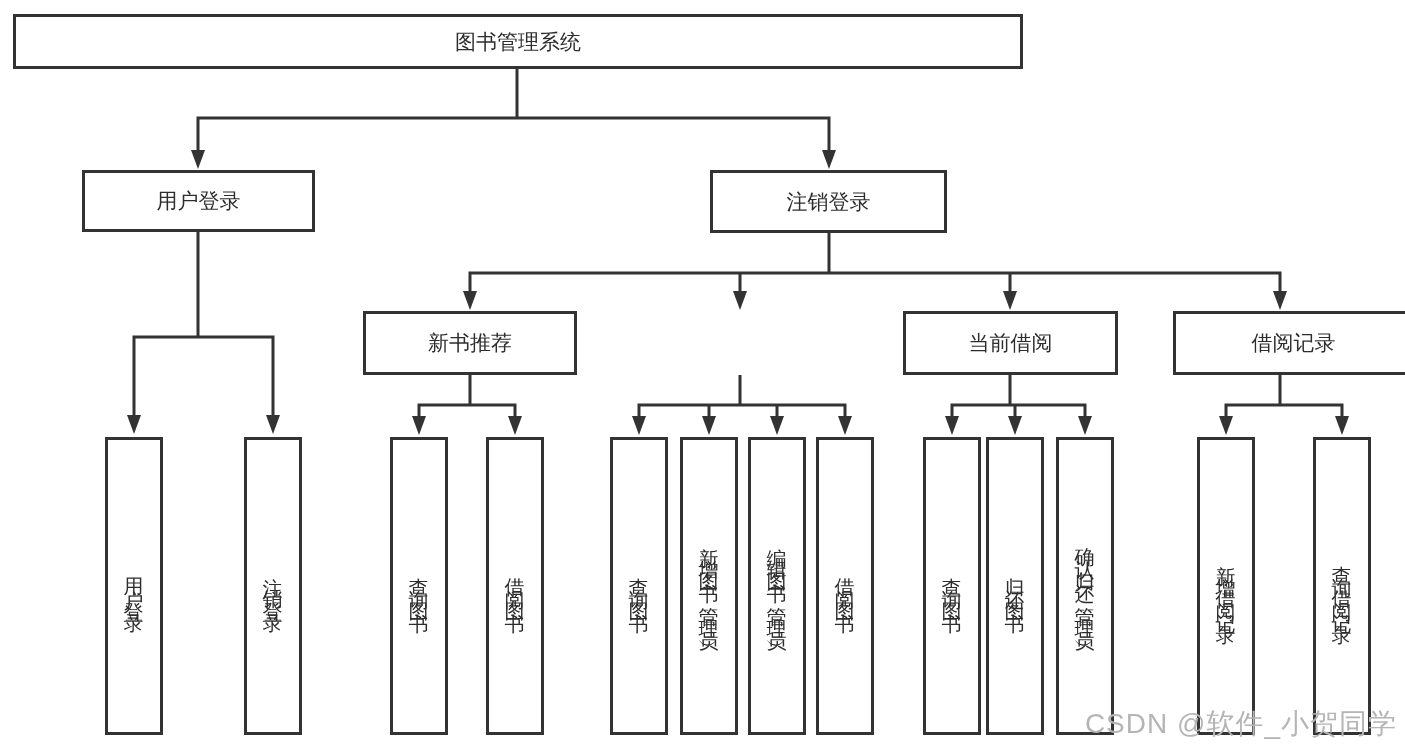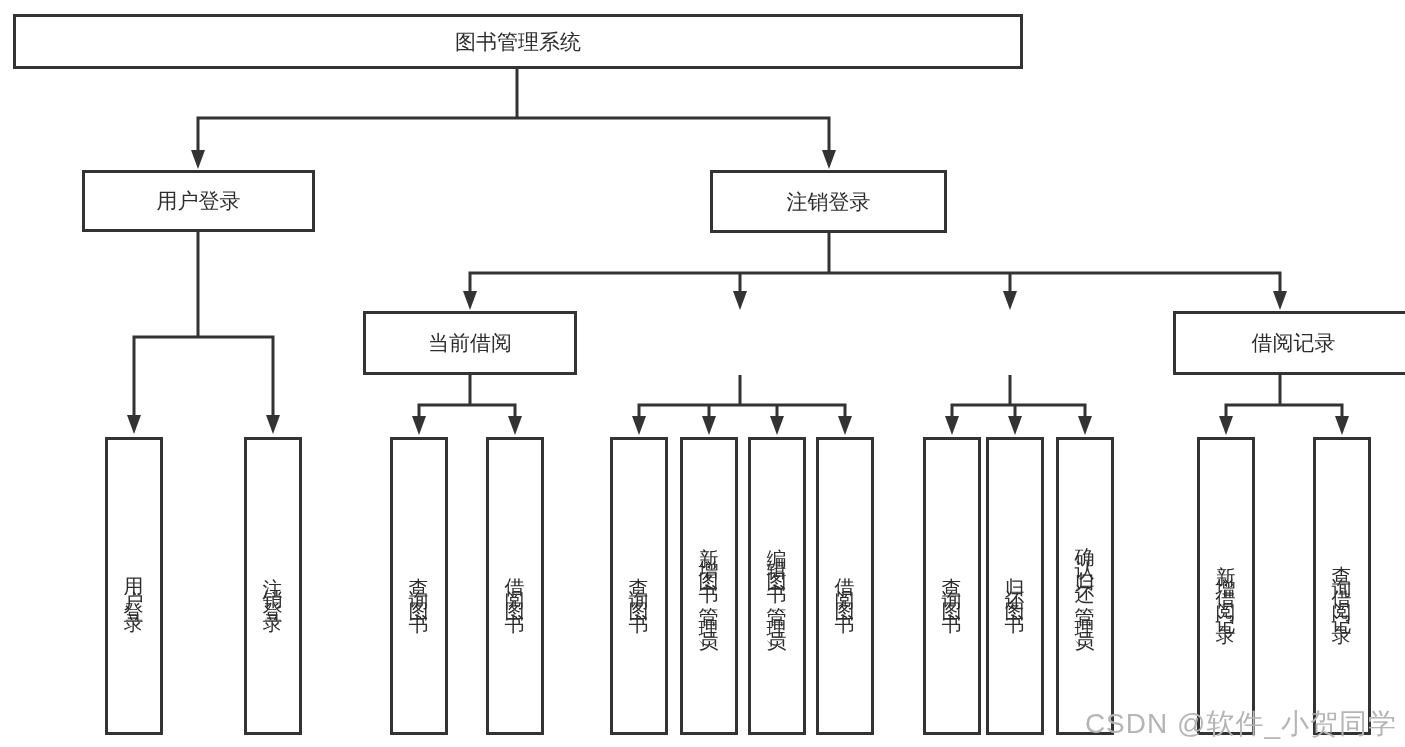--- a/index.html
+++ b/index.html
@@ -94,20 +94,23 @@
   </div>
 
   <div class="box" style="left:82px;top:170px;width:233px;height:62px">
     <span>用户登录</span>
   </div>
   <div class="box" style="left:710px;top:170px;width:237px;height:63px">
     <span>注销登录</span>
   </div>
 
   <div class="box" style="left:363px;top:311px;width:214px;height:64px">
+    <span>新书推荐</span>
+  </div>
+  <div class="box" style="left:903px;top:311px;width:215px;height:64px">
     <span>当前借阅</span>
   </div>
   <div class="box" style="left:1173px;top:311px;width:241px;height:64px">
     <span>借阅记录</span>
   </div>
 
   <div class="box leaf" style="left:105px;top:437px;width:58px;height:298px">
     <span class="vtext">用户登录</span>
   </div>
   <div class="box leaf" style="left:244px;top:437px;width:58px;height:298px">

